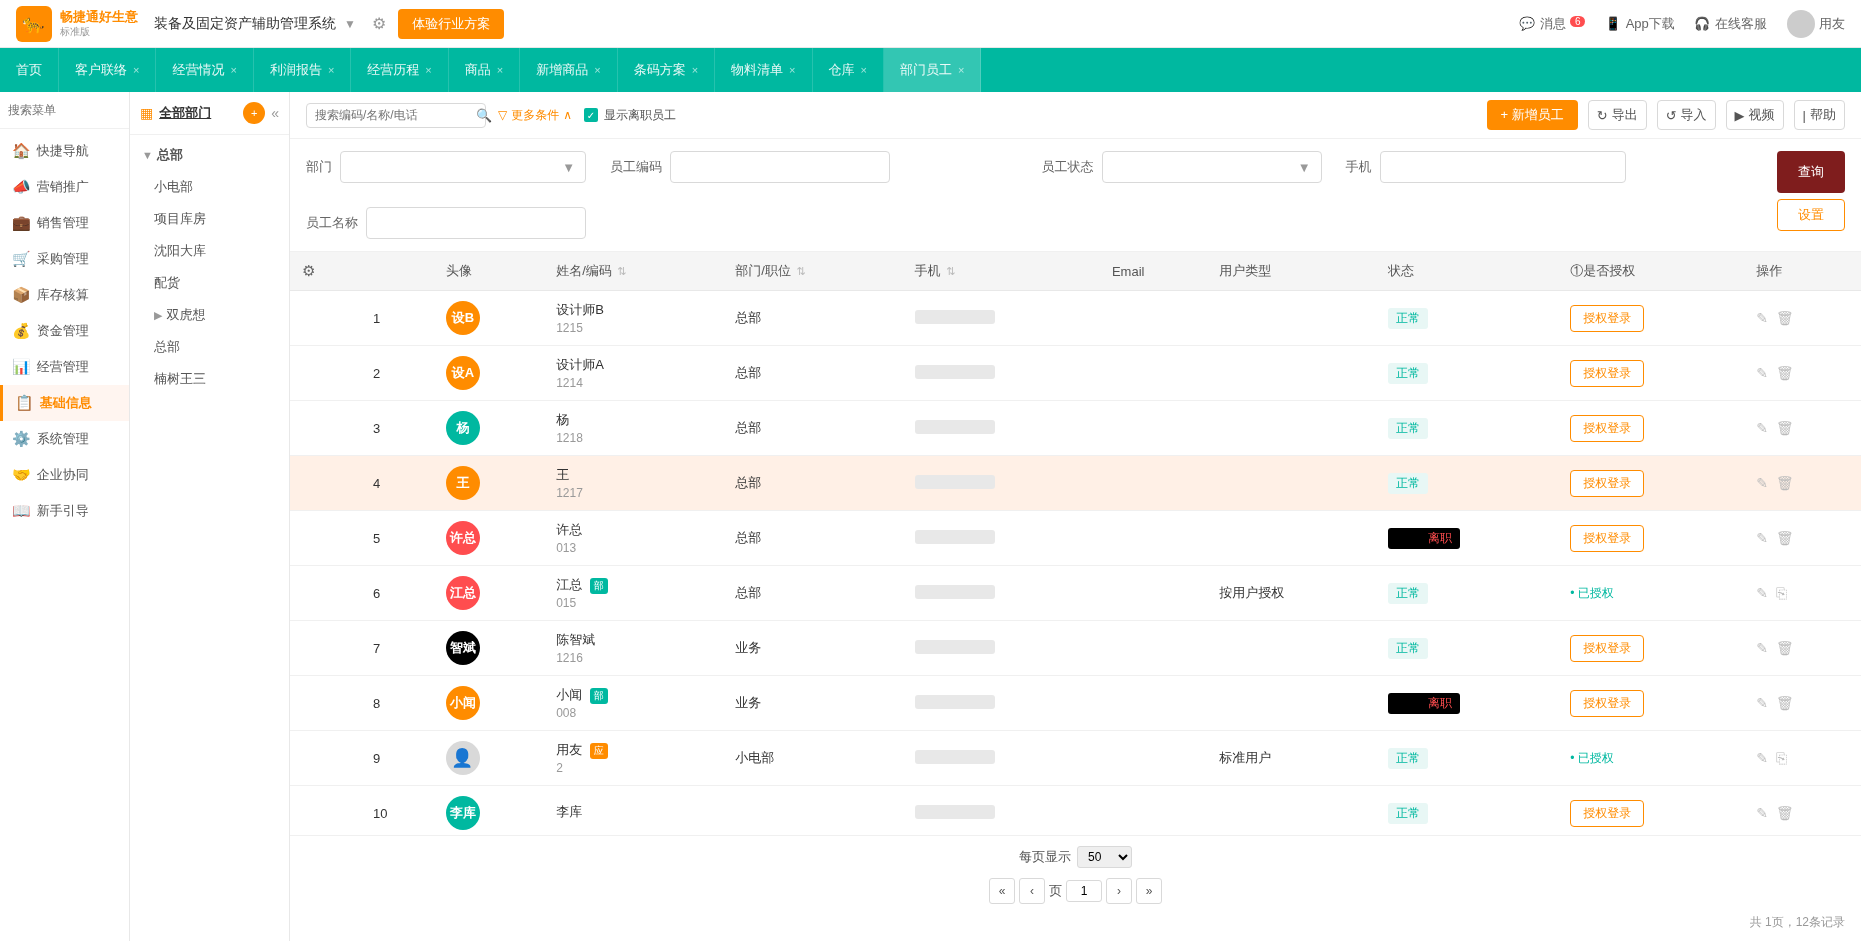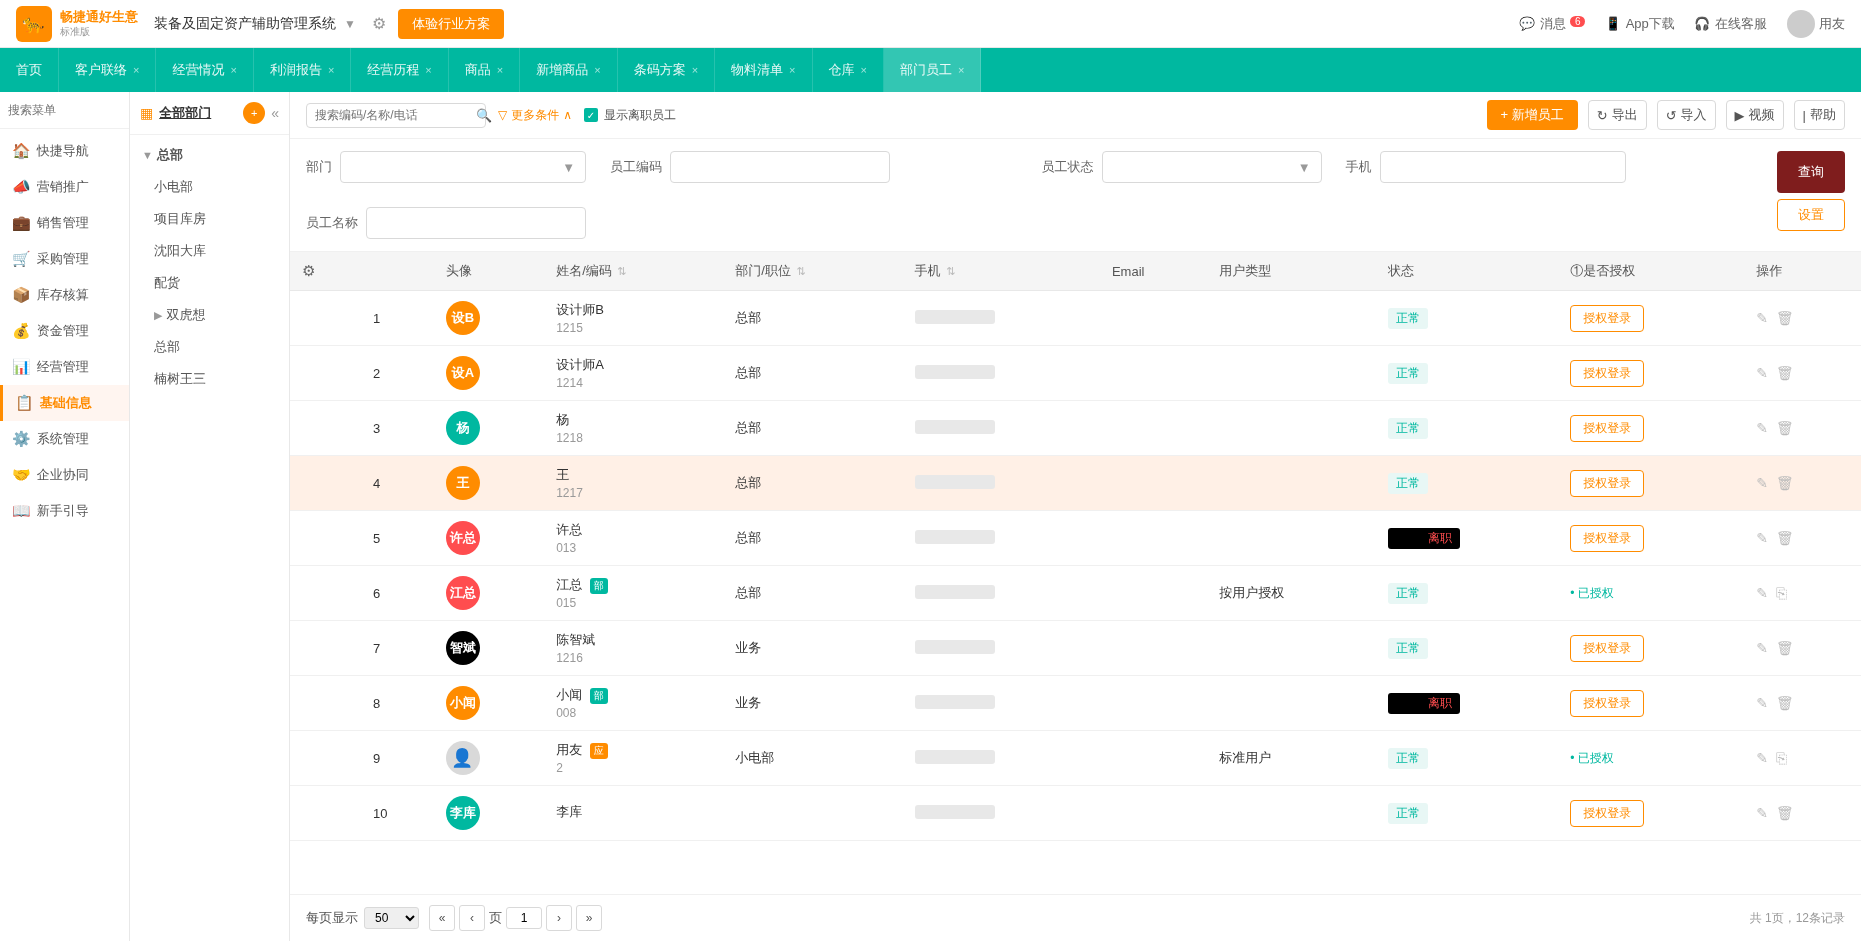--- a/index.html
+++ b/index.html
@@ -417,20 +417,21 @@
     
     .pagination {
       padding: 10px 16px;
       background: #fff;
       border-top: 1px solid #f0f0f0;
       display: flex;
       align-items: center;
       gap: 10px;
       font-size: 13px;
       color: #555;
+      flex-direction: column;
     }
     .pagination .page-size-select {
       display: flex; align-items: center; gap: 6px;
     }
     .pagination select {
       border: 1px solid #d9d9d9;
       border-radius: 3px;
       padding: 2px 6px;
       font-size: 12px;
     }

